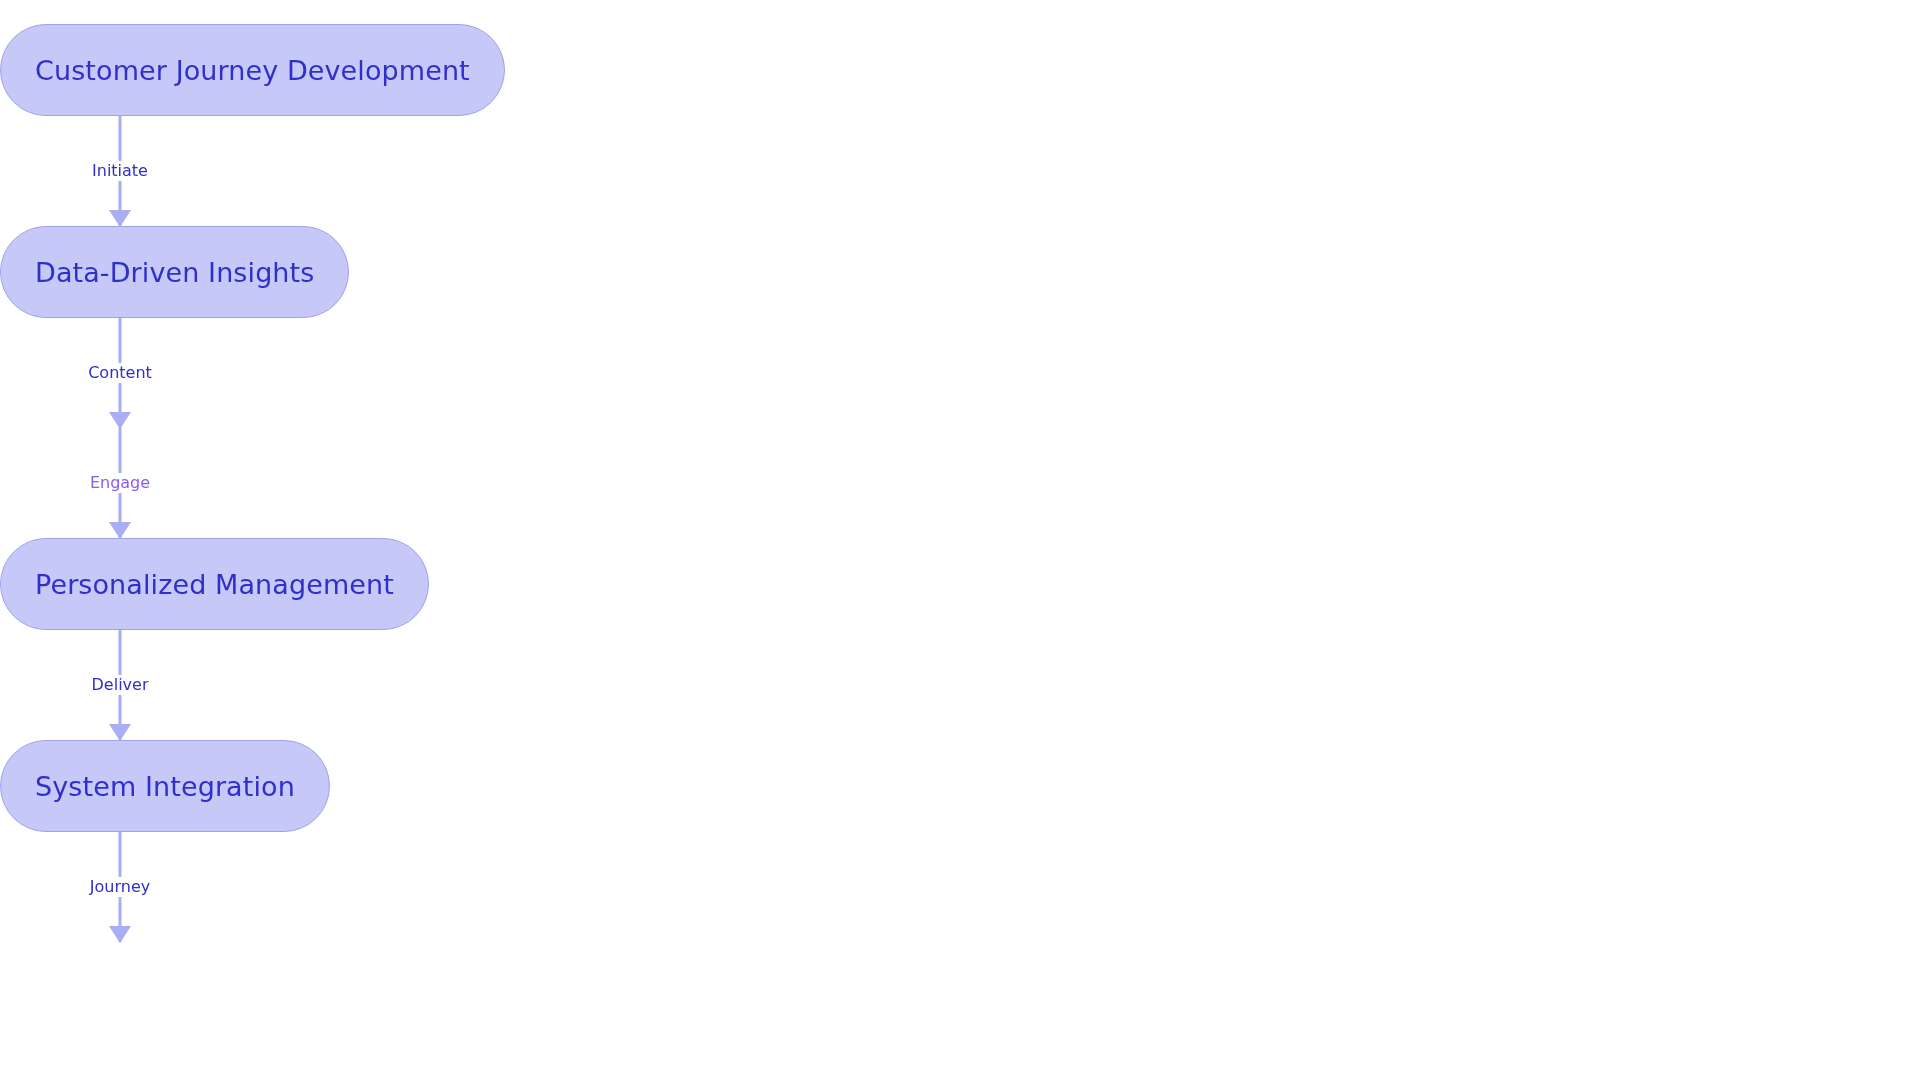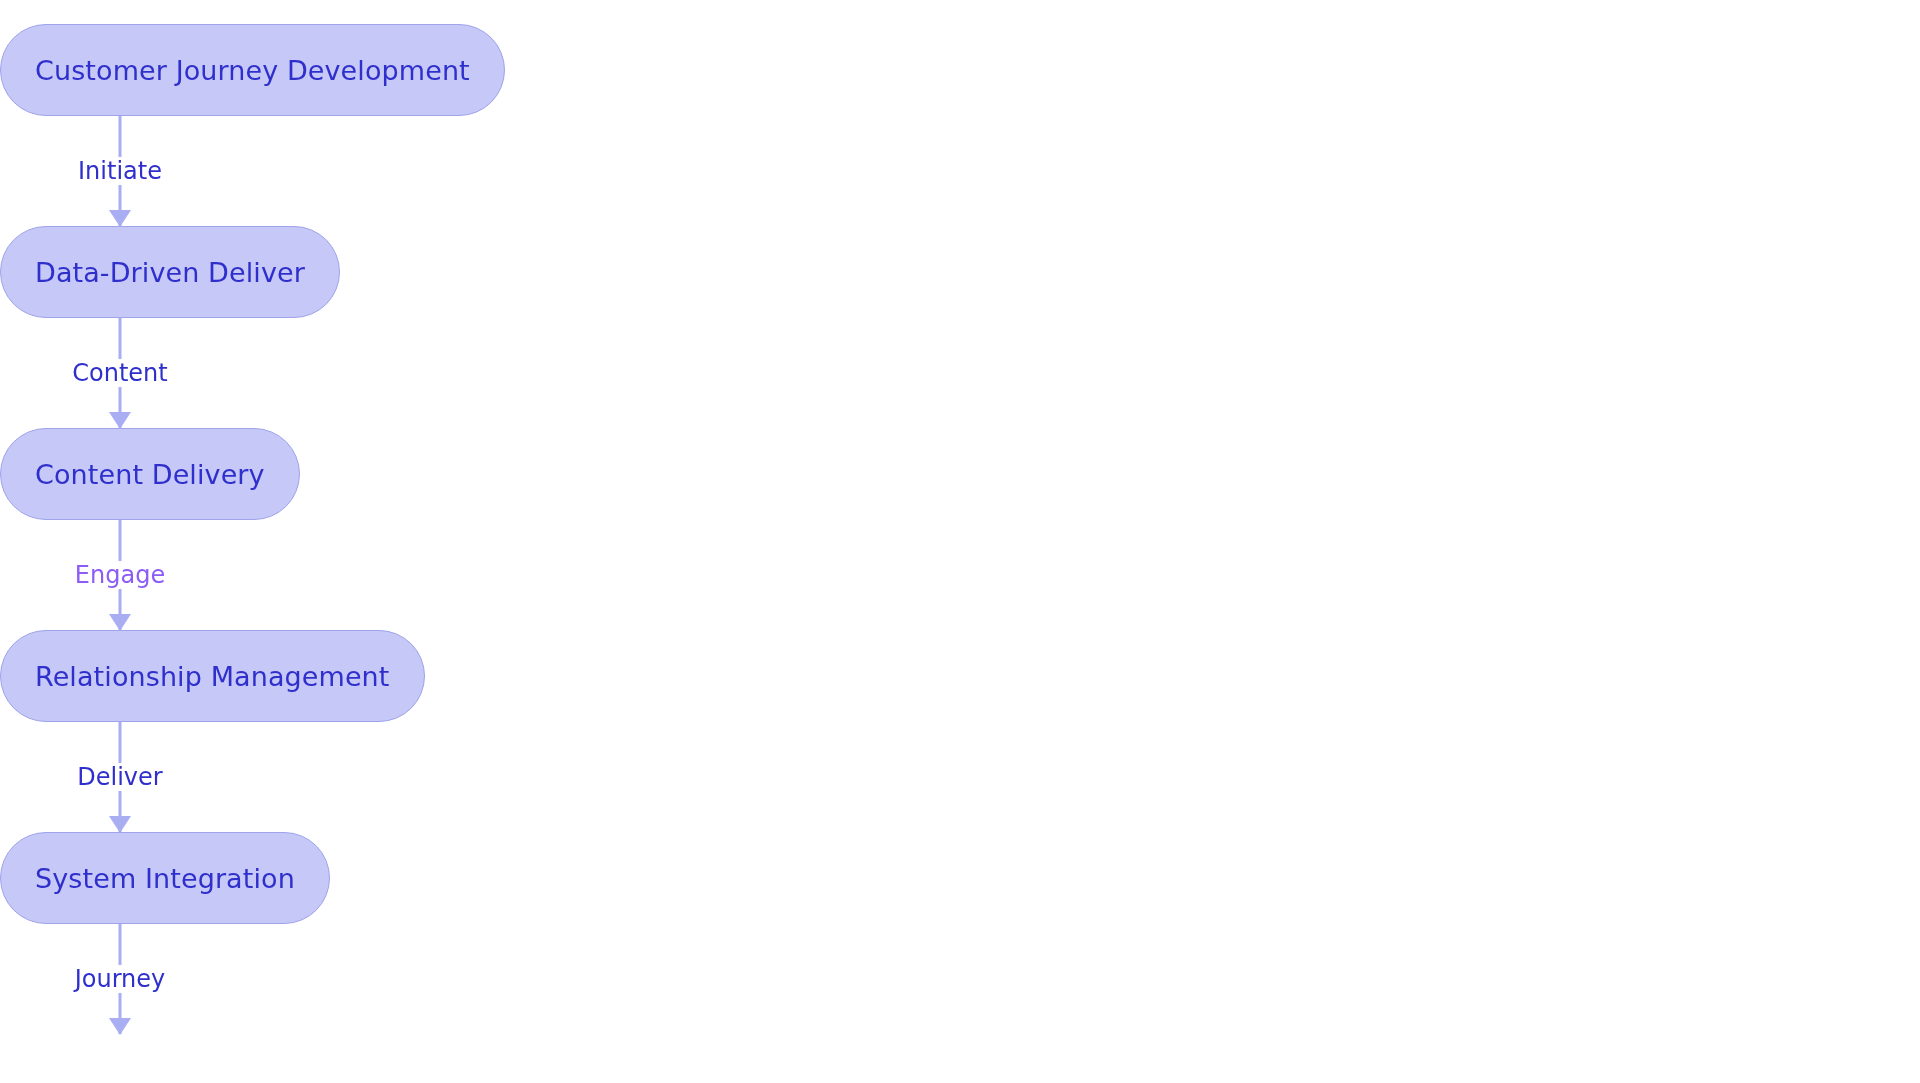--- a/index.html
+++ b/index.html
@@ -81,21 +81,21 @@
     height: 0;
     border-left: 11px solid transparent;
     border-right: 11px solid transparent;
     border-top: 17px solid #a9aef2;
   }
   .edge-label {
     position: relative;
     z-index: 2;
     background: #ffffff;
     padding: 2px 9px;
-    font-size: 24px;
+    font-size: 16px;
     line-height: 1;
     color: #2f2fcc;
     white-space: nowrap;
   }
 </style>
 </head>
 <body>
 
 <div id="flowchart-canvas" style="background: rgb(255, 255, 255);">
   <div class="flow-column">
@@ -104,41 +104,38 @@
       <span class="node-label" style="color: rgb(47, 47, 204);">Customer Journey Development</span>
     </div>
 
     <div class="edge">
       <span class="edge-line" style="background: rgb(169, 174, 242);"></span>
       <span class="edge-label" style="color: rgb(47, 47, 204);">Initiate</span>
       <span class="edge-arrowhead" style="border-top-color: rgb(169, 174, 242);"></span>
     </div>
 
     <div class="node" style="background: rgb(198, 200, 248); border-color: rgb(159, 164, 234);">
-      <span class="node-label" style="color: rgb(47, 47, 204);">Data-Driven Deliver</span>
+      <span class="node-label" style="color: rgb(47, 47, 204);">Data-Driven Insights</span>
     </div>
 
     <div class="edge">
       <span class="edge-line" style="background: rgb(169, 174, 242);"></span>
       <span class="edge-label" style="color: rgb(47, 47, 204);">Content</span>
       <span class="edge-arrowhead" style="border-top-color: rgb(169, 174, 242);"></span>
     </div>
 
-    <div class="node" style="background: rgb(198, 200, 248); border-color: rgb(159, 164, 234);">
-      <span class="node-label" style="color: rgb(47, 47, 204);">Content Delivery</span>
-    </div>
 
     <div class="edge">
       <span class="edge-line" style="background: rgb(169, 174, 242);"></span>
       <span class="edge-label" style="color: #8b5cf6;">Engage</span>
       <span class="edge-arrowhead" style="border-top-color: rgb(169, 174, 242);"></span>
     </div>
 
     <div class="node" style="background: rgb(198, 200, 248); border-color: rgb(159, 164, 234);">
-      <span class="node-label" style="color: rgb(47, 47, 204);">Relationship Management</span>
+      <span class="node-label" style="color: rgb(47, 47, 204);">Personalized Management</span>
     </div>
 
     <div class="edge">
       <span class="edge-line" style="background: rgb(169, 174, 242);"></span>
       <span class="edge-label" style="color: rgb(47, 47, 204);">Deliver</span>
       <span class="edge-arrowhead" style="border-top-color: rgb(169, 174, 242);"></span>
     </div>
 
     <div class="node" style="background: rgb(198, 200, 248); border-color: rgb(159, 164, 234);">
       <span class="node-label" style="color: rgb(47, 47, 204);">System Integration</span>

